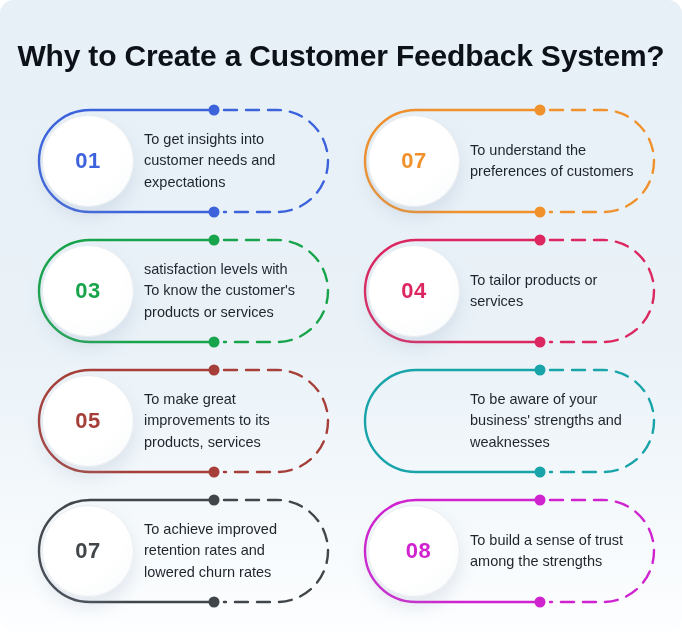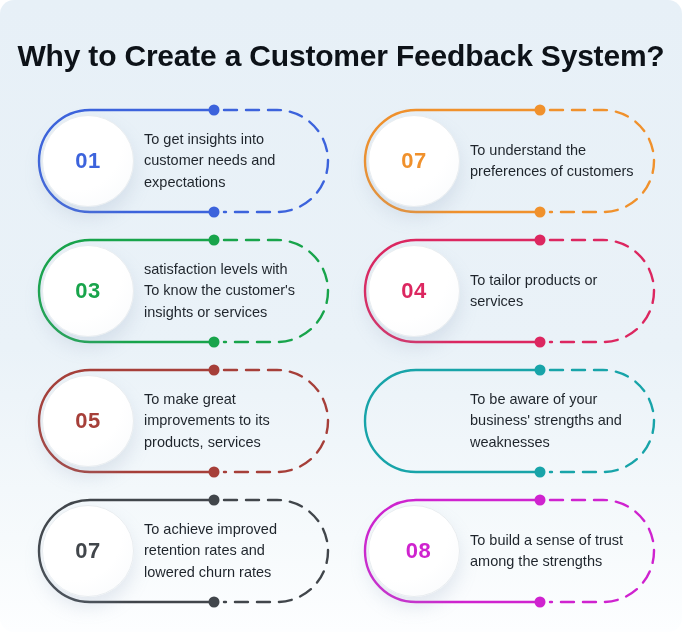--- a/index.html
+++ b/index.html
@@ -85,21 +85,21 @@
         <path class="dashed" d="M 190 6 L 243 6 A 51 51 0 0 1 243 108 L 190 108" stroke="#18a44b"></path>
         <circle cx="180" cy="6" r="5.5" fill="#18a44b"></circle>
         <circle cx="180" cy="108" r="5.5" fill="#18a44b"></circle>
       </svg>
       <div class="badge">
         <span class="num" style="color: rgb(24, 164, 75); text-align: right;">03</span>
       </div>
       <p class="desc">
         <span>satisfaction levels with</span>
         <span>To know the customer's</span>
-        <span>insights or services</span>
+        <span>products or services</span>
       </p>
     </div>
 
     <div class="card">
       <svg class="pill" viewBox="0 0 300 114">
         <path class="solid" d="M 180 6 L 56 6 A 51 51 0 0 0 56 108 L 180 108" stroke="#dc2760"></path>
         <path class="dashed" d="M 190 6 L 243 6 A 51 51 0 0 1 243 108 L 190 108" stroke="#dc2760"></path>
         <circle cx="180" cy="6" r="5.5" fill="#dc2760"></circle>
         <circle cx="180" cy="108" r="5.5" fill="#dc2760"></circle>
       </svg>

